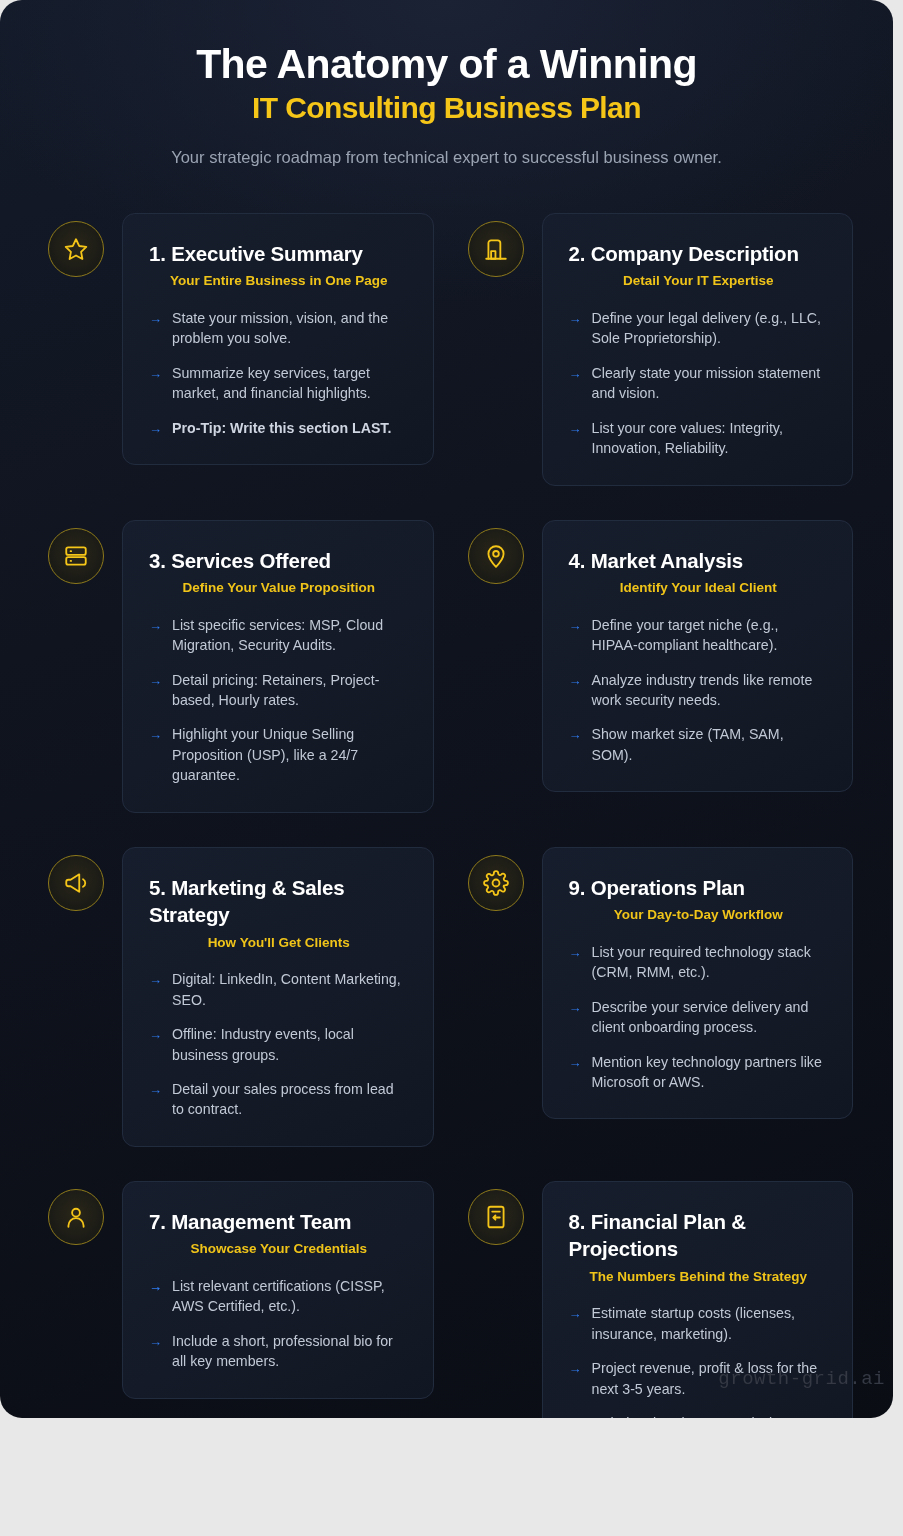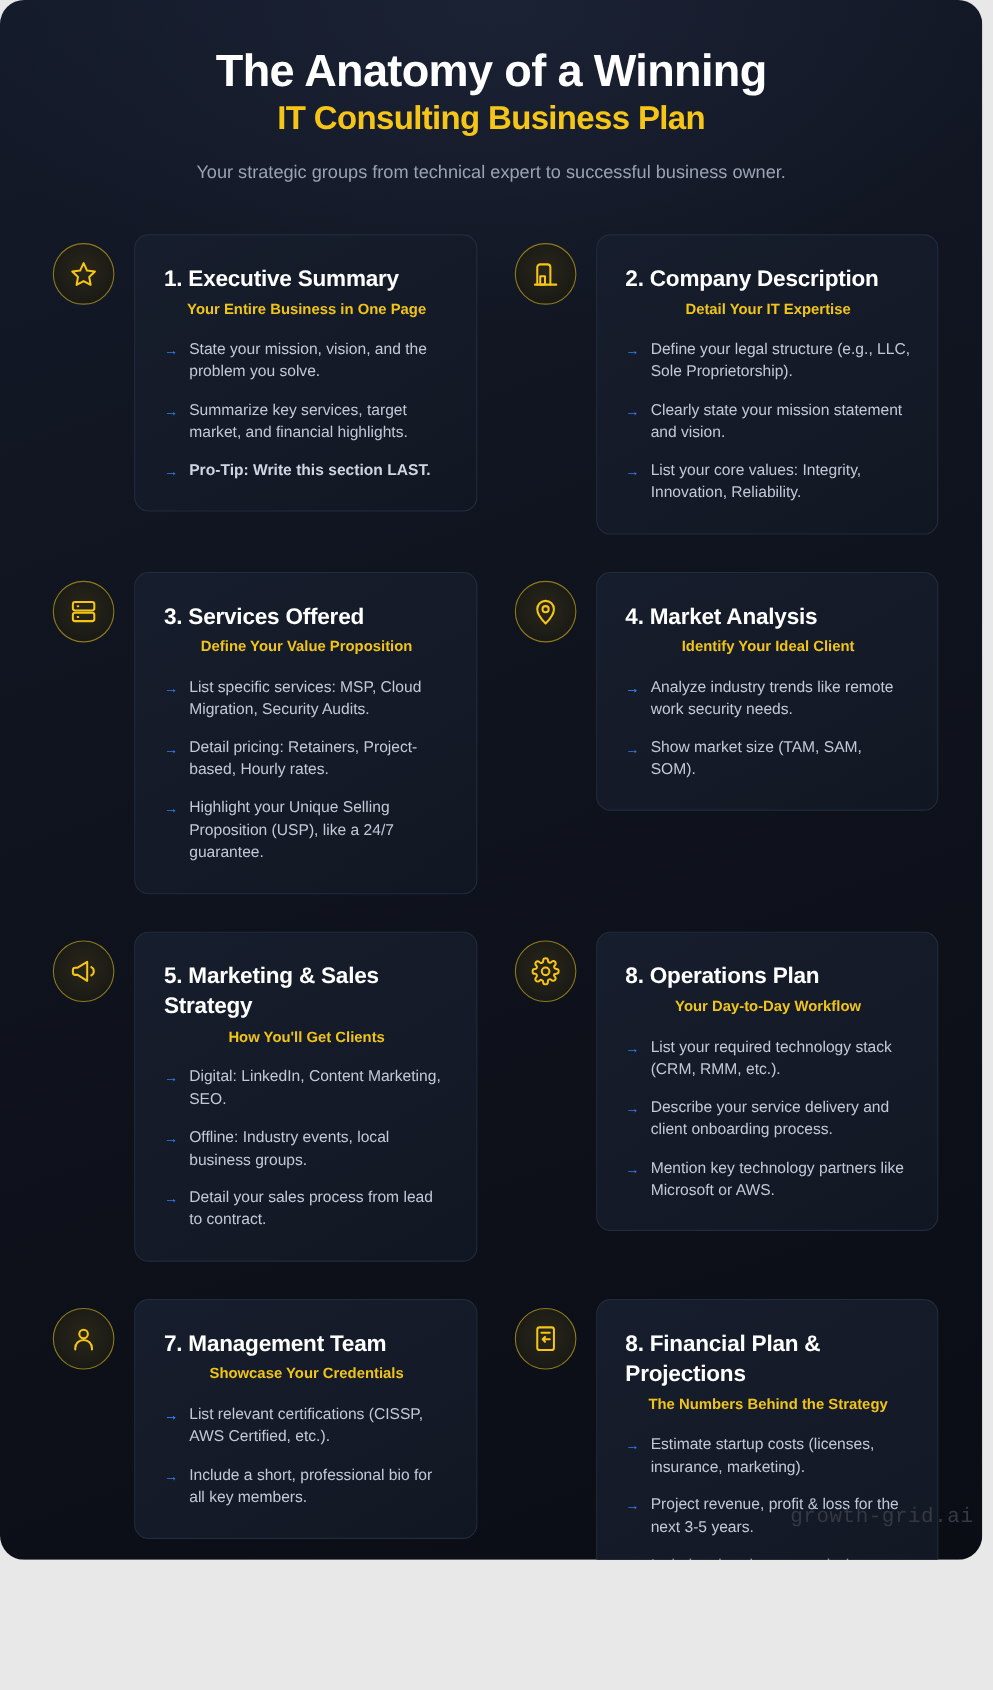--- a/index.html
+++ b/index.html
@@ -89,21 +89,21 @@
   }
 </style>
 </head>
 <body>
 
 <div class="page">
 
   <div class="header">
     <div class="title-l1">The Anatomy of a Winning</div>
     <div class="title-l2">IT Consulting Business Plan</div>
-    <div class="subtitle">Your strategic groups from technical expert to successful business owner.</div>
+    <div class="subtitle">Your strategic roadmap from technical expert to successful business owner.</div>
   </div>
 
   <div class="grid" id="grid">
       <div class="cell">
         <div class="icon-badge">
           <svg viewBox="0 0 24 24" fill="none" stroke="#f5c518" stroke-width="1.7" stroke-linejoin="round" stroke-linecap="round">
             <polygon points="12,3 14.9,9.2 21.5,10 16.7,14.6 17.9,21.2 12,18 6.1,21.2 7.3,14.6 2.5,10 9.1,9.2"></polygon>
           </svg>
         </div>
         <div class="card">
@@ -121,21 +121,21 @@
           <svg viewBox="0 0 24 24" fill="none" stroke="#f5c518" stroke-width="1.7" stroke-linejoin="round" stroke-linecap="round">
             <path d="M5 21V6.5A2.5 2.5 0 0 1 7.5 4h6A2.5 2.5 0 0 1 16 6.5V21"></path>
             <path d="M3 21h18"></path>
             <rect x="7.5" y="14" width="4" height="7"></rect>
           </svg>
         </div>
         <div class="card">
           <div class="card-title">2. Company Description</div>
           <div class="card-sub">Detail Your IT Expertise</div>
           <ul class="bullets">
-            <li><span class="arrow">→</span><span>Define your legal structure (e.g., LLC, Sole Proprietorship).</span></li>
+            <li><span class="arrow">→</span><span>Define your legal delivery (e.g., LLC, Sole Proprietorship).</span></li>
             <li><span class="arrow">→</span><span>Clearly state your mission statement and vision.</span></li>
             <li><span class="arrow">→</span><span>List your core values: Integrity, Innovation, Reliability.</span></li>
           </ul>
         </div>
       </div>
       <div class="cell">
         <div class="icon-badge">
           <svg viewBox="0 0 24 24" fill="none" stroke="#f5c518" stroke-width="1.7" stroke-linejoin="round" stroke-linecap="round">
             <rect x="3" y="4" width="18" height="7" rx="1.8"></rect>
             <rect x="3" y="13" width="18" height="7" rx="1.8"></rect>
@@ -157,21 +157,21 @@
         <div class="icon-badge">
           <svg viewBox="0 0 24 24" fill="none" stroke="#f5c518" stroke-width="1.7" stroke-linejoin="round" stroke-linecap="round">
             <path d="M12 22s7-7.1 7-12a7 7 0 1 0-14 0c0 4.9 7 12 7 12z"></path>
             <circle cx="12" cy="10" r="2.6"></circle>
           </svg>
         </div>
         <div class="card">
           <div class="card-title">4. Market Analysis</div>
           <div class="card-sub">Identify Your Ideal Client</div>
           <ul class="bullets">
-            <li><span class="arrow">→</span></li>
+            <li><span class="arrow">→</span><span>Define your target niche (e.g., HIPAA-compliant healthcare).</span></li>
             <li><span class="arrow">→</span><span>Analyze industry trends like remote work security needs.</span></li>
             <li><span class="arrow">→</span><span>Show market size (TAM, SAM, SOM).</span></li>
           </ul>
         </div>
       </div>
       <div class="cell">
         <div class="icon-badge">
           <svg viewBox="0 0 24 24" fill="none" stroke="#f5c518" stroke-width="1.7" stroke-linejoin="round" stroke-linecap="round">
             <path d="M3 11v2a2 2 0 0 0 2 2h2l8 5V4L7 9H5a2 2 0 0 0-2 2z"></path>
             <path d="M18.5 8.5a4 4 0 0 1 0 7"></path>
@@ -188,21 +188,21 @@
         </div>
       </div>
       <div class="cell">
         <div class="icon-badge">
           <svg viewBox="0 0 24 24" fill="none" stroke="#f5c518" stroke-width="1.7" stroke-linejoin="round" stroke-linecap="round">
             <circle cx="12" cy="12" r="3.2"></circle>
             <path d="M19.2 14.5a1.6 1.6 0 0 0 .3 1.8l.1.1a2 2 0 1 1-2.8 2.8l-.1-.1a1.6 1.6 0 0 0-1.8-.3 1.6 1.6 0 0 0-1 1.5V21a2 2 0 0 1-4 0v-.1a1.6 1.6 0 0 0-1-1.5 1.6 1.6 0 0 0-1.8.3l-.1.1a2 2 0 1 1-2.8-2.8l.1-.1a1.6 1.6 0 0 0 .3-1.8 1.6 1.6 0 0 0-1.5-1H3a2 2 0 0 1 0-4h.1a1.6 1.6 0 0 0 1.5-1 1.6 1.6 0 0 0-.3-1.8l-.1-.1a2 2 0 1 1 2.8-2.8l.1.1a1.6 1.6 0 0 0 1.8.3H9a1.6 1.6 0 0 0 1-1.5V3a2 2 0 0 1 4 0v.1a1.6 1.6 0 0 0 1 1.5 1.6 1.6 0 0 0 1.8-.3l.1-.1a2 2 0 1 1 2.8 2.8l-.1.1a1.6 1.6 0 0 0-.3 1.8V9a1.6 1.6 0 0 0 1.5 1H21a2 2 0 0 1 0 4h-.1a1.6 1.6 0 0 0-1.5 1z"></path>
           </svg>
         </div>
         <div class="card">
-          <div class="card-title">8. Operations Plan</div>
+          <div class="card-title">9. Operations Plan</div>
           <div class="card-sub">Your Day-to-Day Workflow</div>
           <ul class="bullets">
             <li><span class="arrow">→</span><span>List your required technology stack (CRM, RMM, etc.).</span></li>
             <li><span class="arrow">→</span><span>Describe your service delivery and client onboarding process.</span></li>
             <li><span class="arrow">→</span><span>Mention key technology partners like Microsoft or AWS.</span></li>
           </ul>
         </div>
       </div>
       <div class="cell">
         <div class="icon-badge">

